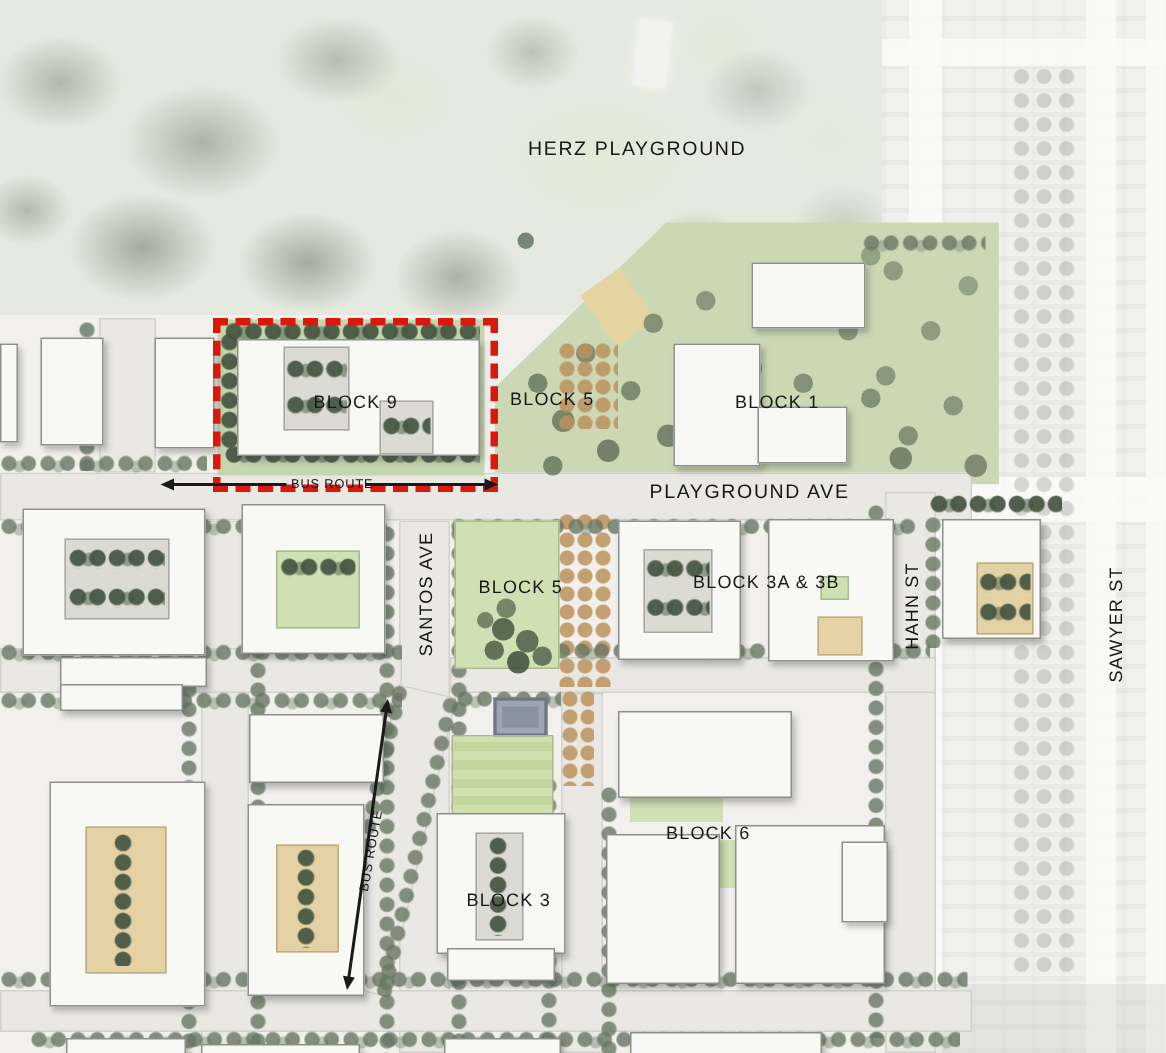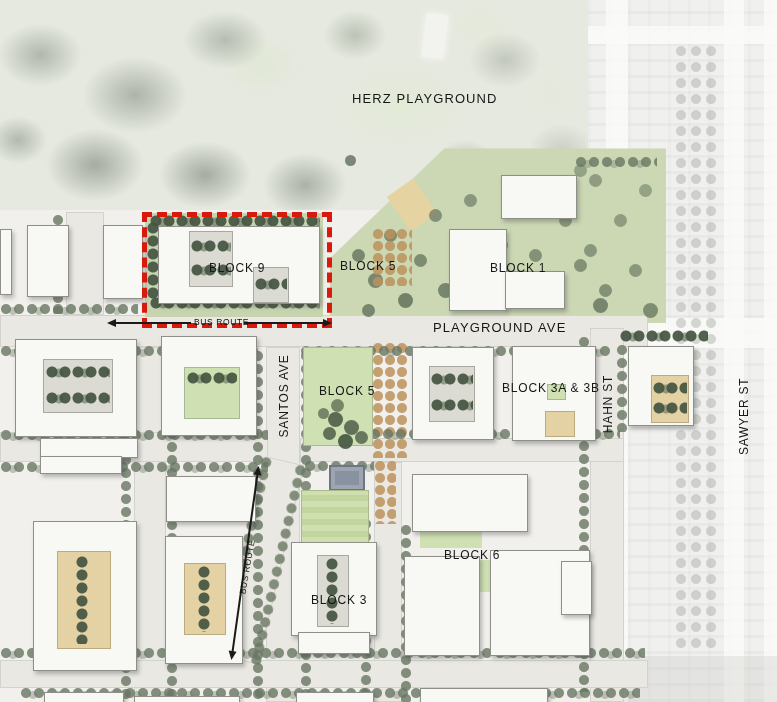--- a/index.html
+++ b/index.html
@@ -276,19 +276,19 @@
   </div>
   <div class="bus-lbl" style="left:212px;top:562px;width:70px;text-align:center;transform:rotate(-80deg);">BUS ROUTE</div>
 
   <div class="lbl big" style="left:352px;top:91px;">HERZ PLAYGROUND</div>
   <div class="lbl" style="left:209px;top:261px;">BLOCK 9</div>
   <div class="lbl" style="left:340px;top:259px;">BLOCK 5</div>
   <div class="lbl" style="left:454px;top:261px;margin-left:36px;">BLOCK 1</div>
   <div class="lbl big" style="left:433px;top:320px;">PLAYGROUND AVE</div>
   <div class="lbl vlbl" style="left:239px;top:389px;width:90px;">SANTOS AVE</div>
   <div class="lbl" style="left:319px;top:384px;">BLOCK 5</div>
-  <div class="lbl" style="left:462px;top:381px;margin-left:40px;">BLOCK 3A &amp; 3B</div>
+  <div class="lbl" style="left:462px;top:381px;">BLOCK 3A &amp; 3B</div>
   <div class="lbl vlbl" style="left:578px;top:397px;width:60px;">HAHN ST</div>
   <div class="lbl vlbl" style="left:706px;top:410px;width:76px;">SAWYER ST</div>
   <div class="lbl" style="left:311px;top:593px;">BLOCK 3</div>
   <div class="lbl" style="left:444px;top:548px;">BLOCK 6</div>
 
 </div>
 
 </body></html>

